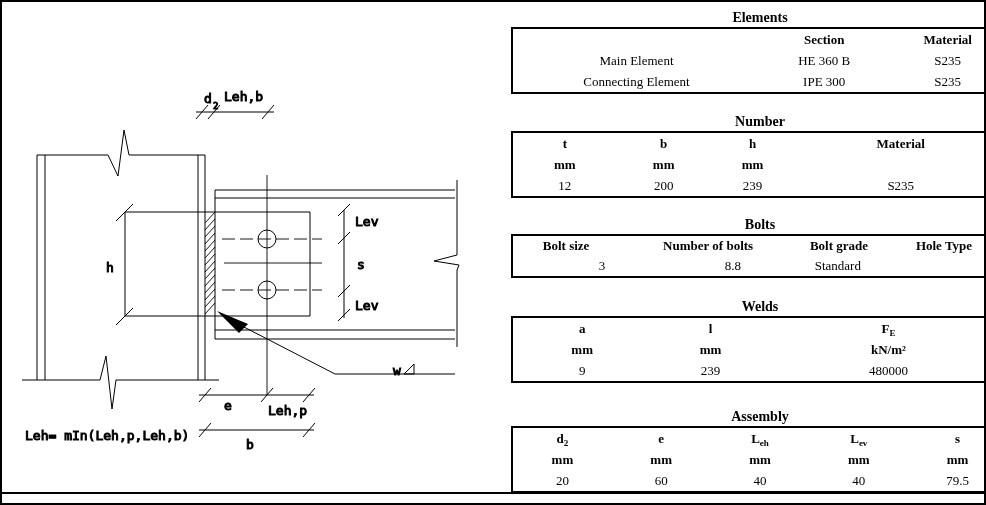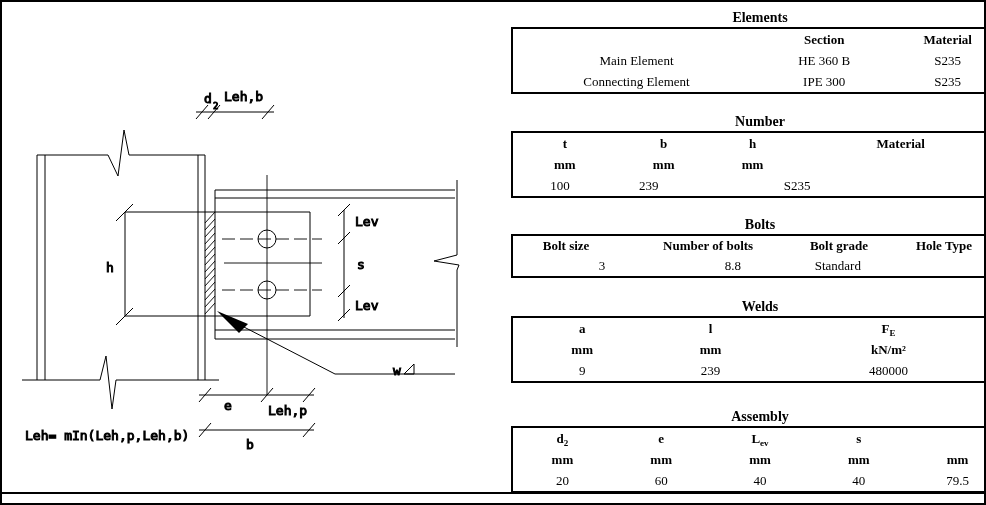--- a/index.html
+++ b/index.html
@@ -212,21 +212,22 @@
         <div class="tc pl-c2 bold">h</div>
         <div class="tc pl-c3 bold">Material</div>
       </div>
       <div class="trow">
         <div class="tc pl-c0 bold">mm</div>
         <div class="tc pl-c1 bold">mm</div>
         <div class="tc pl-c2 bold">mm</div>
         <div class="tc pl-c3 bold"></div>
       </div>
       <div class="trow">
-        <div class="tc pl-c1">100</div>
+        <div class="tc pl-c0">12</div>
+        <div class="tc pl-c1">200</div>
         <div class="tc pl-c2">239</div>
         <div class="tc pl-c3">S235</div>
       </div>
     </div>
   </section>
 
   <section class="tbl bolts" style="top:215px">
     <div class="tbl-title">Bolts</div>
     <div class="tbl-box">
       <div class="trow">
@@ -263,20 +264,21 @@
       </div>
     </div>
   </section>
 
   <section class="tbl" style="top:407px">
     <div class="tbl-title">Assembly</div>
     <div class="tbl-box">
       <div class="trow">
         <div class="tc as-c bold"><span>d</span><sub class="subs">2</sub></div>
         <div class="tc as-c bold">e</div>
+        <div class="tc as-c bold"><span>L</span><sub class="subs">eh</sub></div>
         <div class="tc as-c bold"><span>L</span><sub class="subs">ev</sub></div>
         <div class="tc as-c bold">s</div>
       </div>
       <div class="trow">
         <div class="tc as-c bold">mm</div>
         <div class="tc as-c bold">mm</div>
         <div class="tc as-c bold">mm</div>
         <div class="tc as-c bold">mm</div>
         <div class="tc as-c bold">mm</div>
       </div>

